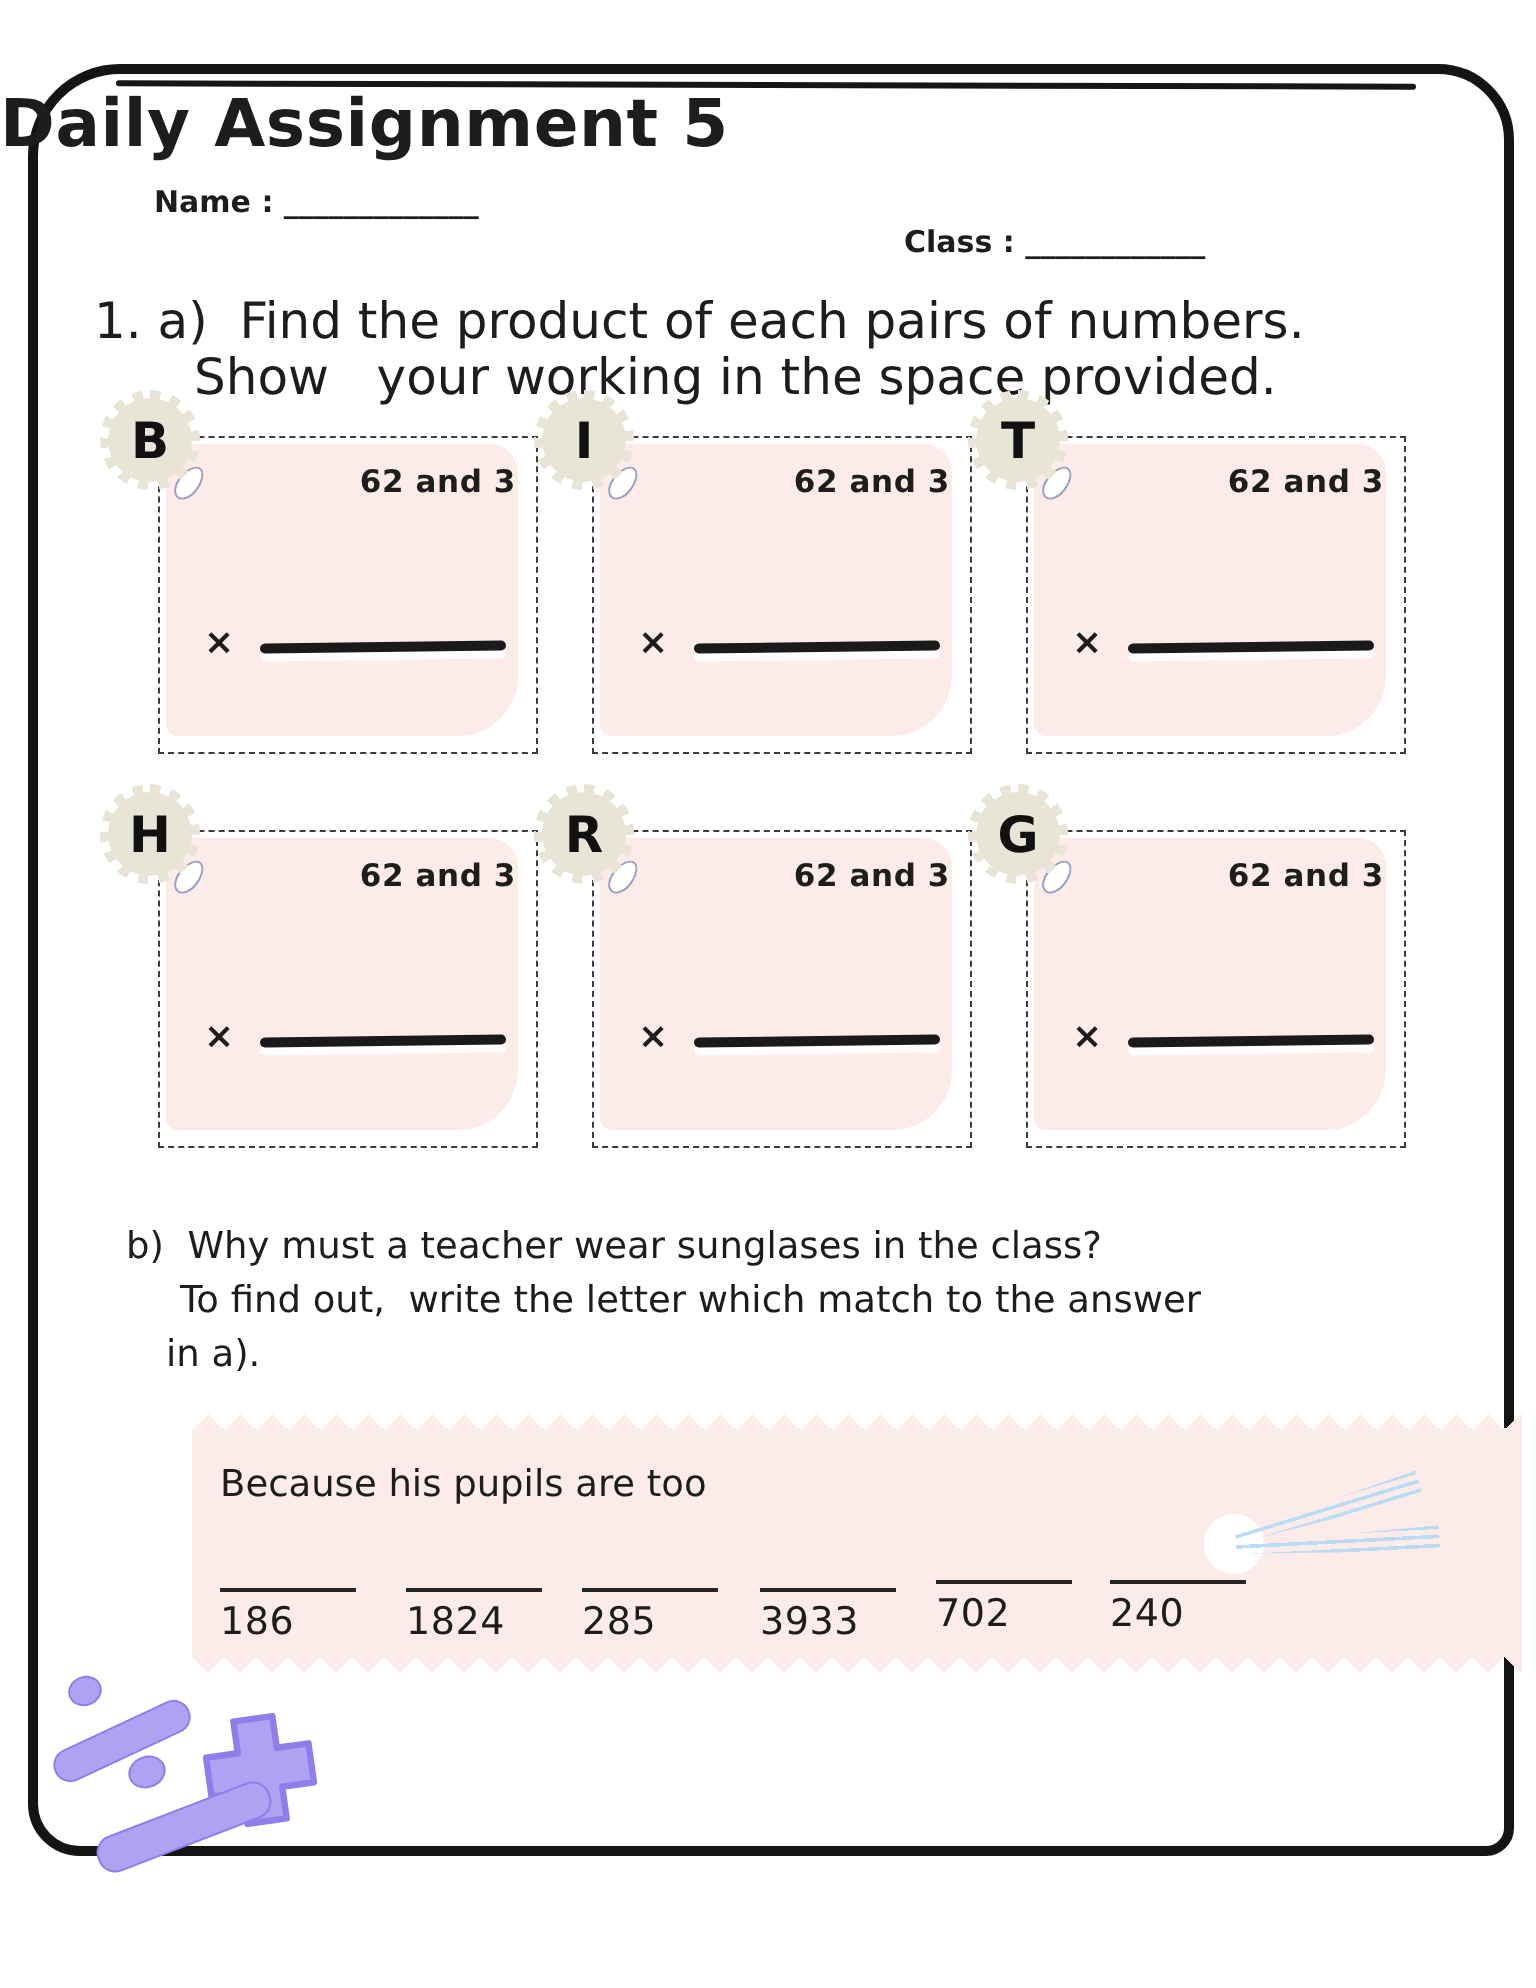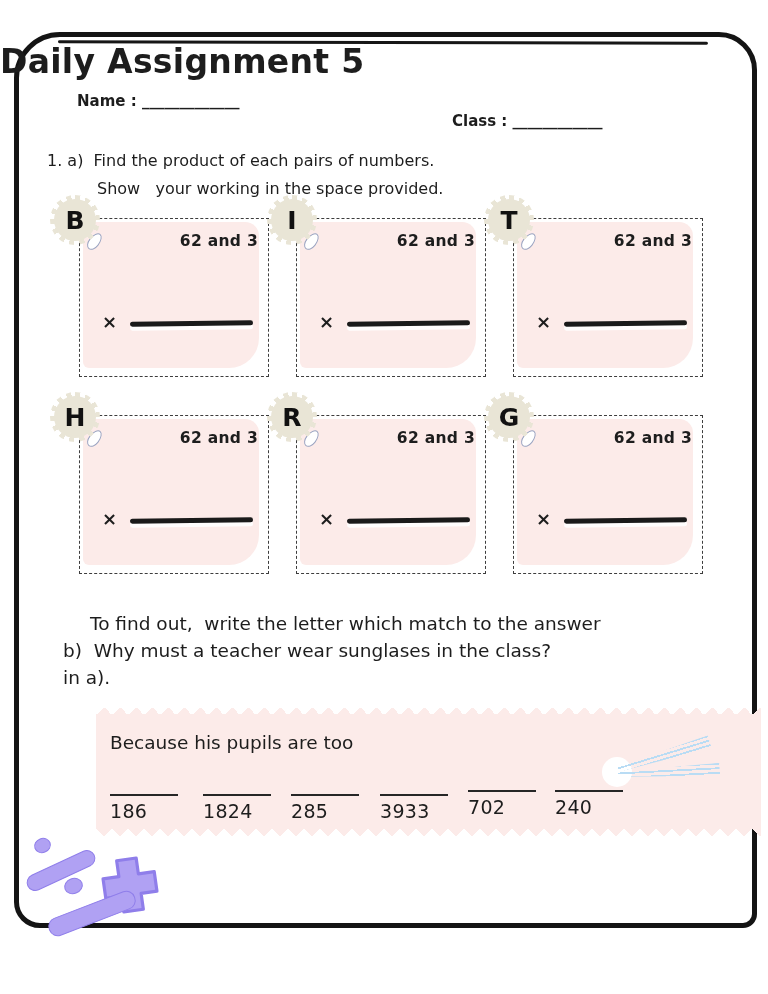--- a/index.html
+++ b/index.html
@@ -25,21 +25,21 @@
   .page-title{
     position:absolute;left:0;right:0;top:42px;text-align:left;
     font-size:33px;font-weight:bold;letter-spacing:.3px;z-index:2;
   }
 
   .fieldline{position:absolute;top:92px;font-weight:bold;font-size:15px;z-index:2;white-space:pre;}
   .fieldline .blankline{letter-spacing:0;}
   .name-field{left:77px;}
   .class-field{left:452px;margin-top:20px;}
 
-  .instr{position:absolute;left:47px;top:147px;font-size:16px;line-height:27.5px;z-index:2;}
+  .instr{position:absolute;left:47px;top:147px;font-size:25px;line-height:27.5px;z-index:2;}
   .instr-line{white-space:pre;}
   .instr-line.l2{margin-left:50px;}
 
   
   .boxes{
     position:absolute;left:79px;top:218px;width:624px;z-index:2;
     display:grid;grid-template-columns:repeat(3,190px);grid-auto-rows:159px;
     column-gap:27px;row-gap:38px;
   }
   .qbox{position:relative;border:1.5px dashed #3d3d3d;}
@@ -70,21 +70,21 @@
   .wline{
     position:absolute;left:50px;right:15px;bottom:50px;height:5px;background:#1a1a1a;
     border-radius:4px;transform:rotate(-.7deg);
     box-shadow:0 4px 0 rgba(255,255,255,.9);
   }
 
   
   .partb{position:absolute;left:63px;top:610px;font-size:18.5px;line-height:27px;z-index:2;}
   .pb-line{white-space:pre;}
   .pb-line.l2{margin-left:27px;}
-  .pb-line.l3{}
+  .pb-line.l3{margin-left:20px;}
 
   
   .answer{
     position:absolute;left:96px;top:714px;width:665px;height:114px;
     background:#fcebe9;z-index:2;
   }
   .answer::before{
     content:"";position:absolute;left:0;right:0;top:-7px;height:8px;
     background:conic-gradient(from 135deg at 50% 0,#fcebe9 0 90deg,transparent 90deg) 0 0/16px 8px repeat-x;
   }
@@ -202,22 +202,22 @@
         </div>
       <div class="pin"></div>
       <div class="pair">62 and 3</div>
       <div class="mult">×</div>
       <div class="wline"></div>
     </div>
 
   </div>
 
   <div class="partb">
+    <div class="pb-line">b)  Why must a teacher wear sunglases in the class?</div>
     <div class="pb-line l2">To find out,  write the letter which match to the answer</div>
-    <div class="pb-line">b)  Why must a teacher wear sunglases in the class?</div>
     <div class="pb-line l3">in a).</div>
   </div>
 
   <div class="answer">
     <div class="phrase">Because his pupils are too</div>
     <div class="bcell c1">
         <div class="bline"></div>
         <div class="bnum">186</div>
       </div>
     <div class="bcell c2">

